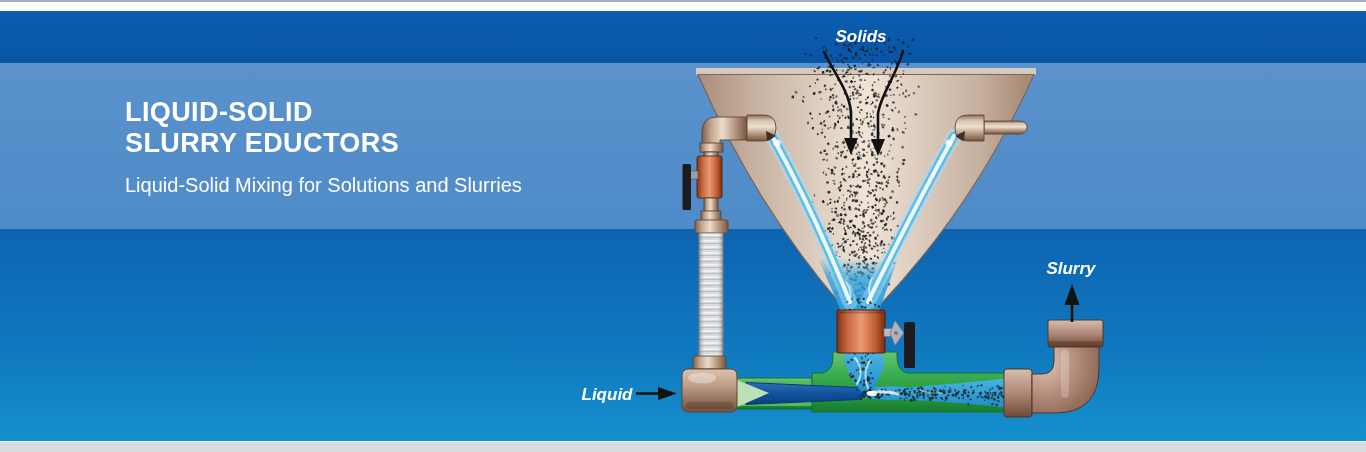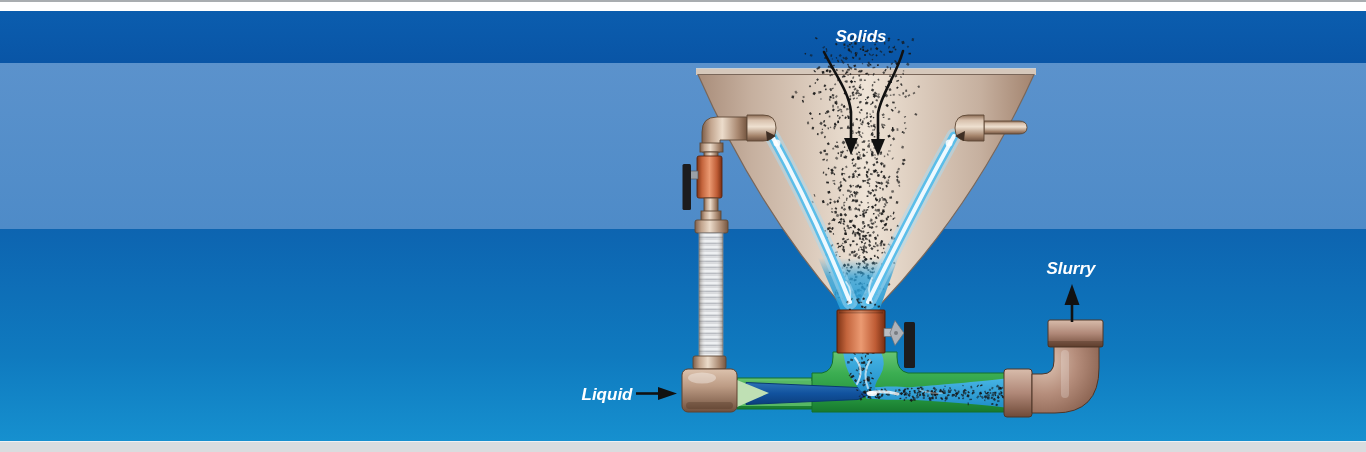--- a/index.html
+++ b/index.html
@@ -23,20 +23,25 @@
 <body>
 
 <div class="banner">
   <div class="band line-top"></div>
   <div class="band band-white"></div>
   <div class="band band-dark"></div>
   <div class="band band-mid"></div>
   <div class="band band-deep"></div>
   <div class="band band-bottom"></div>
 
+  <div class="title-block">
+    <div class="title-line">LIQUID-SOLID</div>
+    <div class="title-line">SLURRY EDUCTORS</div>
+    <p class="subtitle">Liquid-Solid Mixing for Solutions and Slurries</p>
+  </div>
 
   <svg class="diagram" id="diagram" width="1366" height="452" viewBox="0 0 1366 452">
     <defs>
       <linearGradient id="gFunnel" x1="0" y1="0" x2="1" y2="0">
         <stop offset="0" stop-color="#a98d7a"></stop>
           <stop offset="0.16" stop-color="#c6b09f"></stop>
         <stop offset="0.5" stop-color="#efe4d7"></stop>
           <stop offset="0.84" stop-color="#c6b09f"></stop>
         <stop offset="1" stop-color="#a3846f"></stop>
       </linearGradient>

